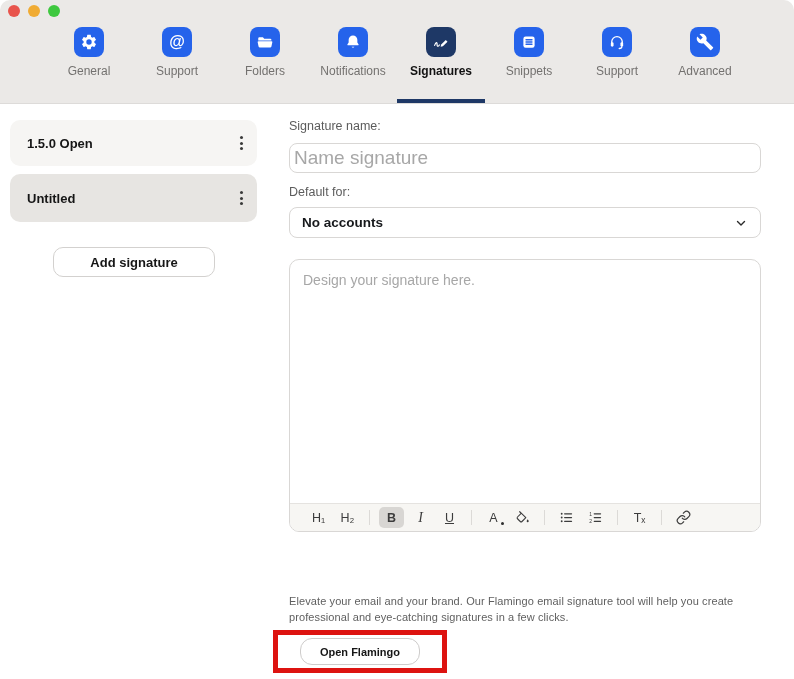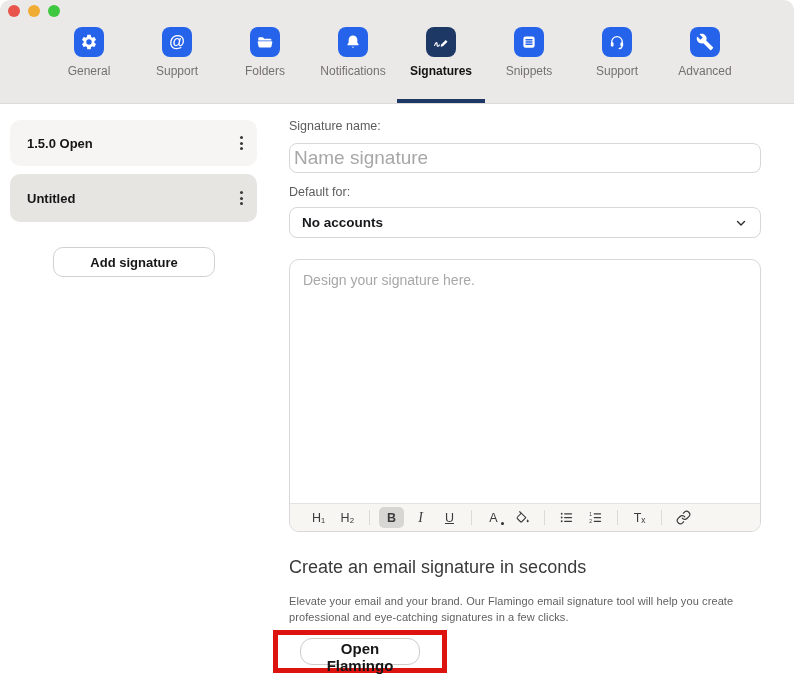--- a/index.html
+++ b/index.html
@@ -96,21 +96,21 @@
   .promo-p{position:absolute;left:289px;top:594px;width:474px;font-size:11px;
     line-height:1.45;color:#5f5f5f;letter-spacing:.1px;}
   .red-box{
     position:absolute;left:273px;top:630px;width:174px;height:43px;
     box-sizing:border-box;border:5px solid #dd1310;
     display:flex;align-items:center;justify-content:center;
   }
   .flamingo-btn{
     width:120px;height:27px;background:#fff;border:1px solid #cecccb;border-radius:12px;
     font-family:"Liberation Sans",sans-serif;
-    font-size:15px;font-weight:700;color:#161616;cursor:pointer;
+    font-size:11px;font-weight:700;color:#161616;cursor:pointer;
   }
   svg{display:block;}
 </style>
 </head>
 <body>
 
 <div class="window">
 
   <div class="tabbar">
     <div class="traffic">
@@ -285,19 +285,18 @@
       <span class="tsep"></span>
       <span class="tbtn">
         <svg width="15" height="15" viewBox="0 0 24 24" fill="none" stroke="#3c3c3c" stroke-width="1.9" stroke-linecap="round" stroke-linejoin="round">
             <path d="M10 13a5 5 0 0 0 7.54.54l3-3a5 5 0 0 0-7.07-7.07l-1.72 1.71"></path>
             <path d="M14 11a5 5 0 0 0-7.54-.54l-3 3a5 5 0 0 0 7.07 7.07l1.71-1.71"></path>
           </svg>
       </span>
     </div>
   </div>
 
-  <div class="promo-h">Create an email signature in seconds</div>
   <div class="promo-p">Elevate your email and your brand. Our Flamingo email signature tool will help you create professional and eye-catching signatures in a few clicks.</div>
   <div class="red-box">
     <button class="flamingo-btn">Open Flamingo</button>
   </div>
 
 </div>
 
 </body></html>

